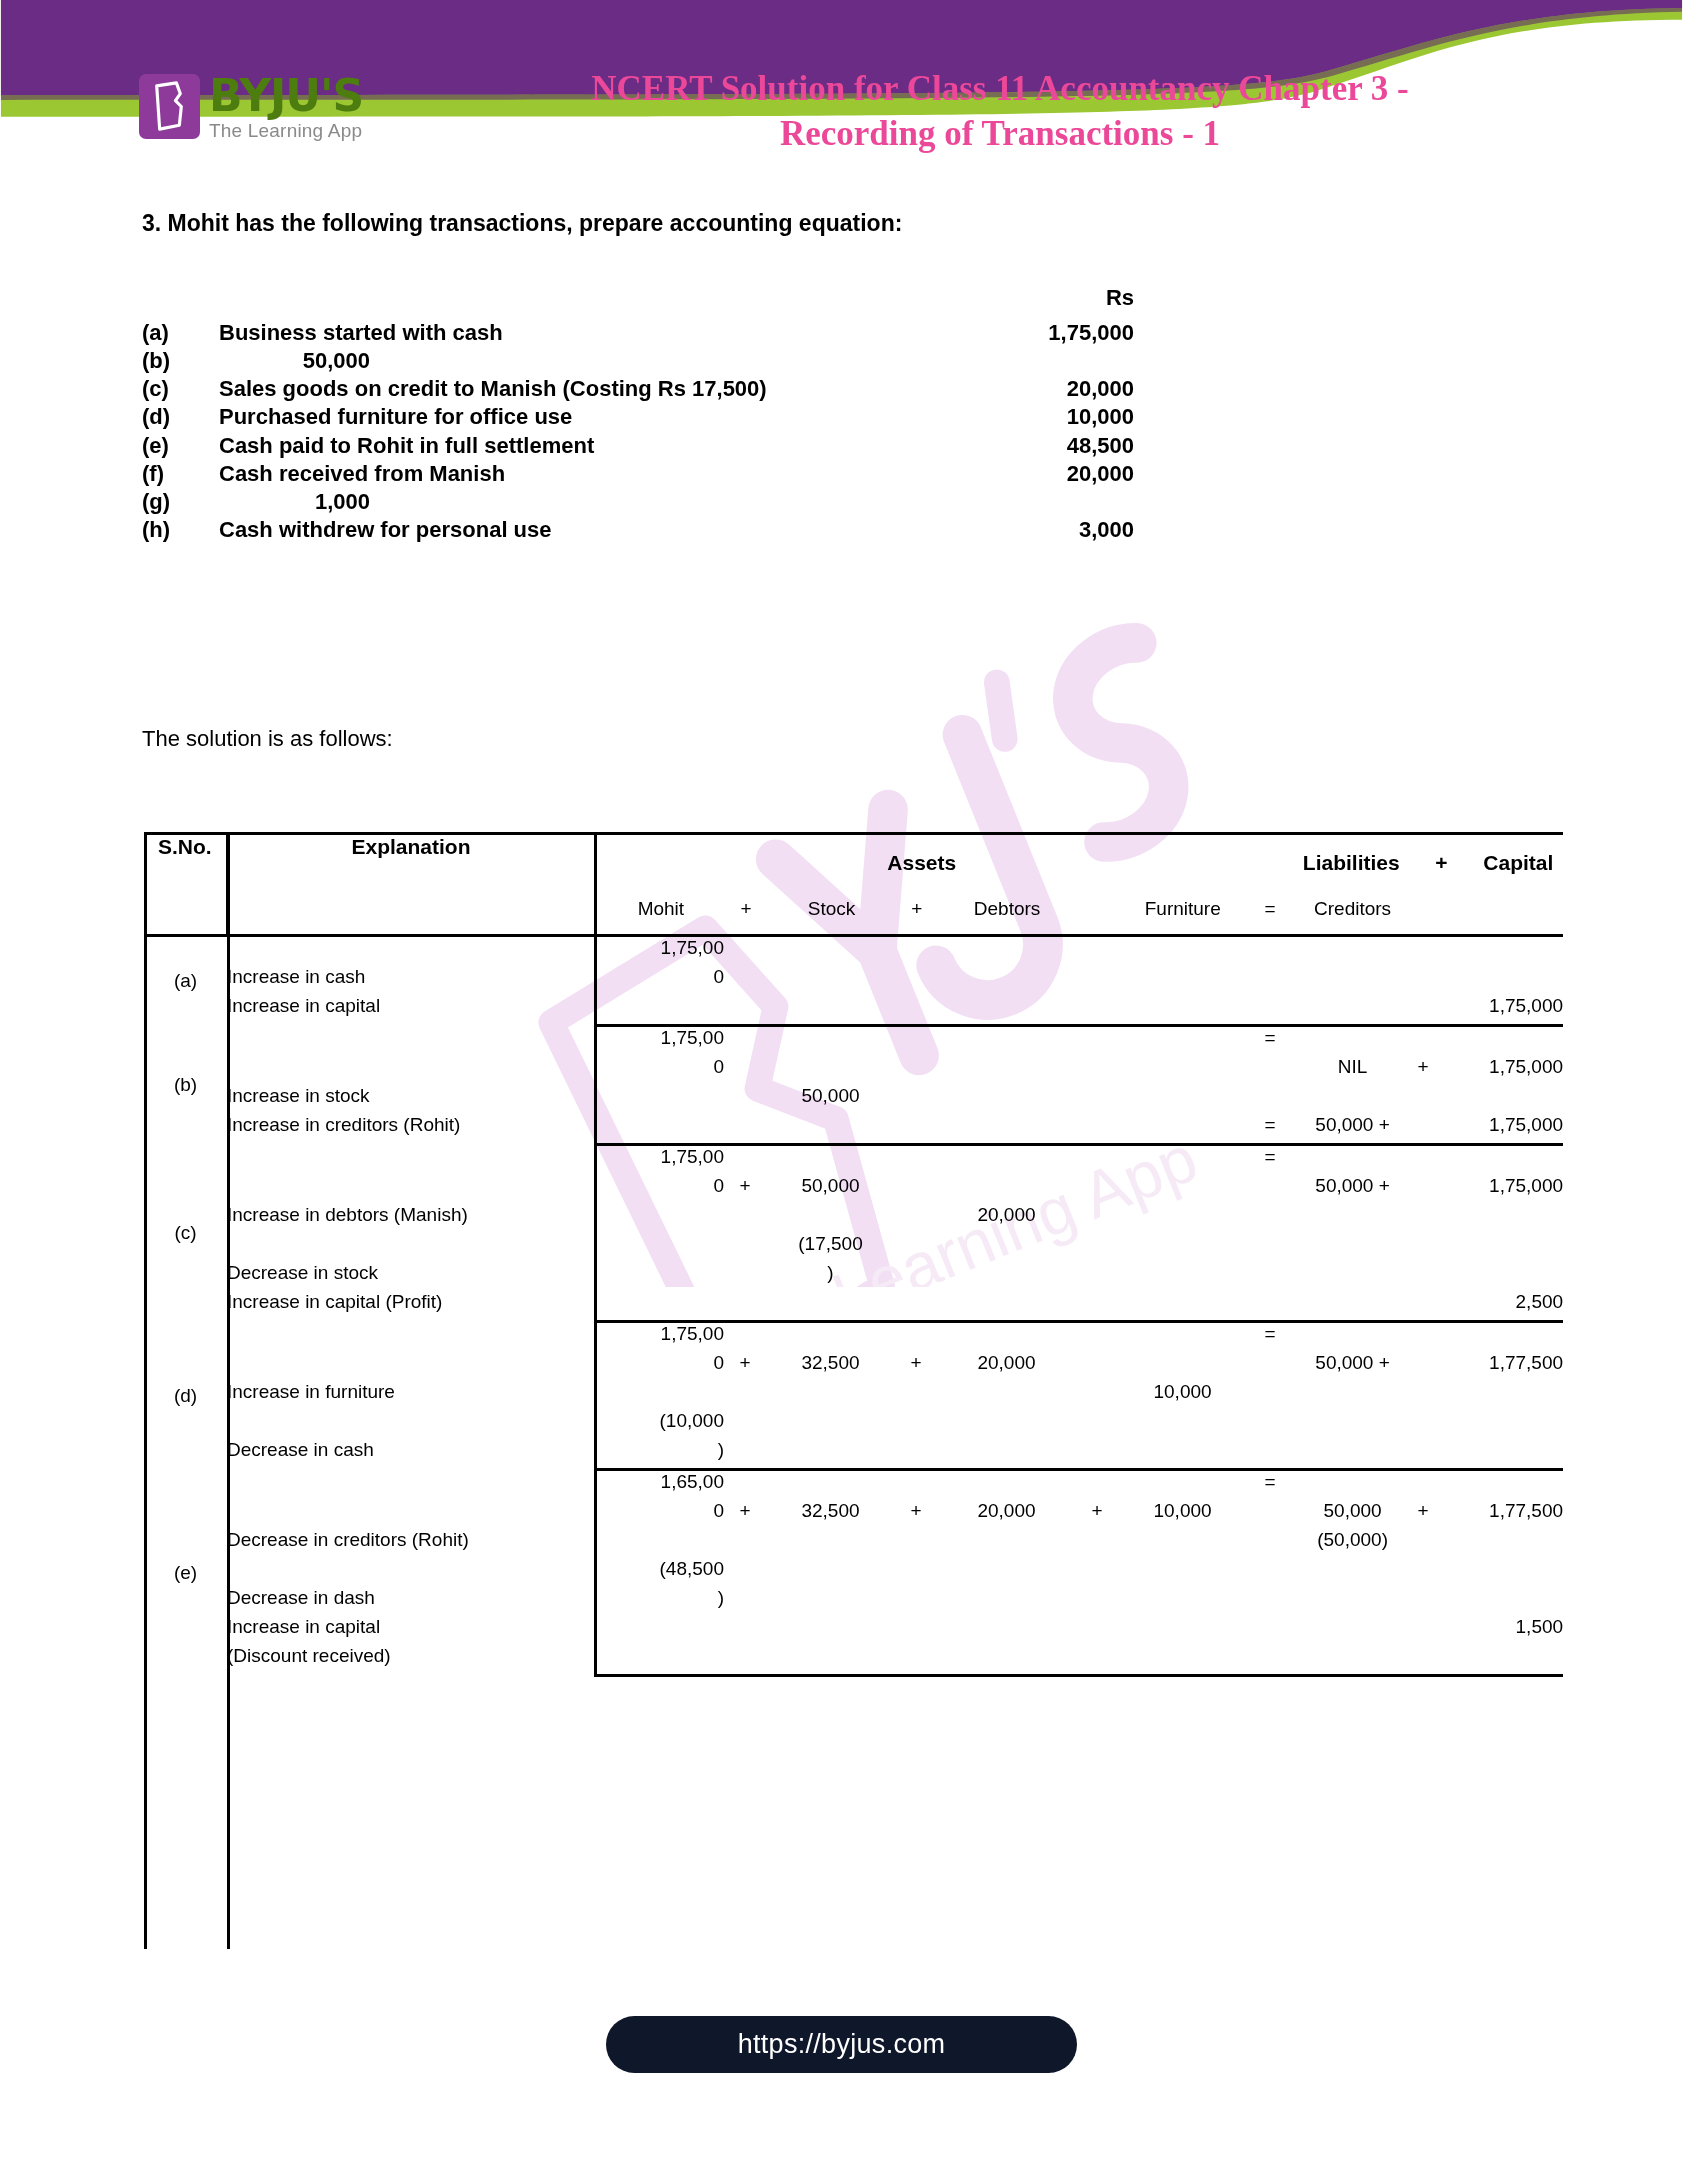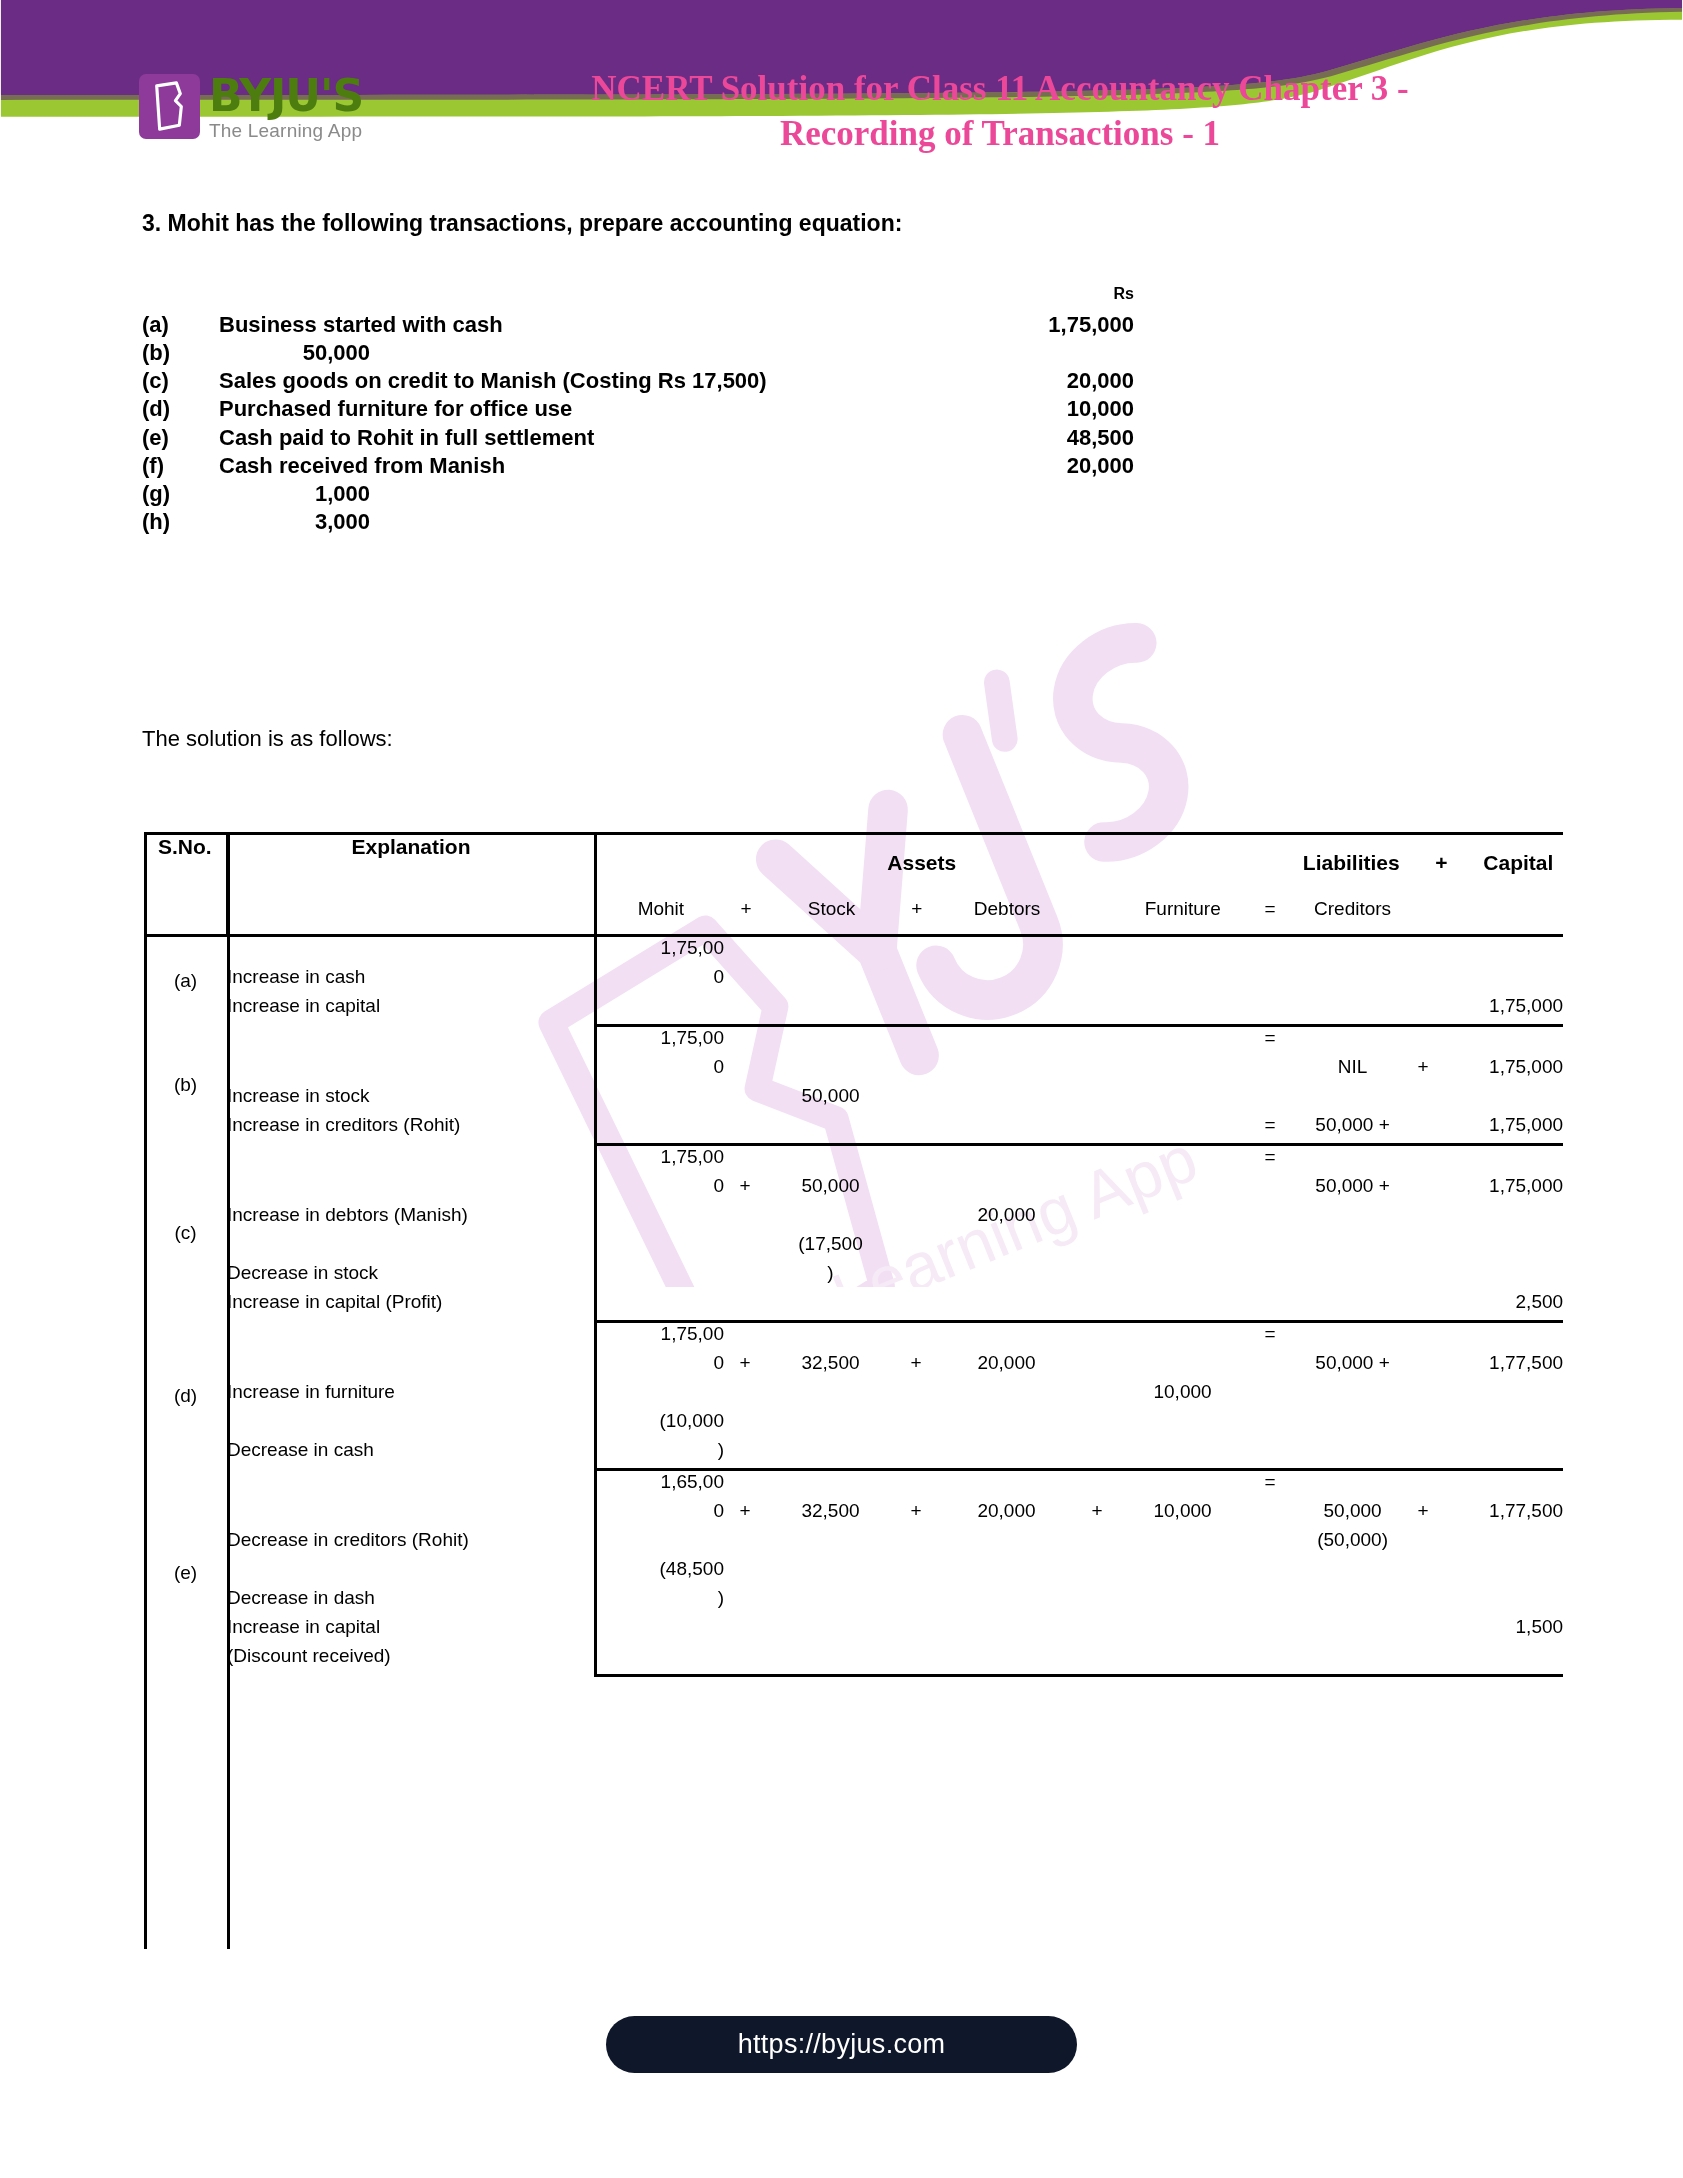--- a/index.html
+++ b/index.html
@@ -69,21 +69,21 @@
     font-size: 23px;
     font-weight: bold;
     font-family: "Liberation Sans", sans-serif;
   }
 
   
   .txn-list { position: absolute; left: 142px; top: 285px; width: 1049px; }
   .txn-rs {
     text-align: right;
     width: 100%;
-    font-size: 16px;
+    font-size: 22px;
     font-weight: bold;
     padding-right: 57px;
     box-sizing: border-box;
     margin-bottom: 8px;
   }
   .txn-row { display: flex; align-items: baseline; font-size: 22px; font-weight: bold; line-height: 1.28; }
   .txn-key { width: 77px; flex: 0 0 77px; }
   .txn-desc { flex: 1 1 auto; }
   .txn-amt { width: 208px; flex: 0 0 208px; text-align: right; padding-right: 57px; box-sizing: border-box; }
 
@@ -270,20 +270,21 @@
     <span class="txn-key">(f)</span>
     <span class="txn-desc">Cash received from Manish</span>
     <span class="txn-amt">20,000</span>
   </div>
   <div class="txn-row">
     <span class="txn-key">(g)</span>
     <span class="txn-amt">1,000</span>
   </div>
   <div class="txn-row">
     <span class="txn-key">(h)</span>
+    <span class="txn-desc">Cash withdrew for personal use</span>
     <span class="txn-amt">3,000</span>
   </div>
 </div>
 
 <div class="solution-line">The solution is as follows:</div>
 
 <div class="watermark">
   <svg width="921" height="693" viewBox="0 0 930 700" xmlns="http://www.w3.org/2000/svg">
     <g transform="rotate(-22 465 350)" fill="#F2DFF4">
 

